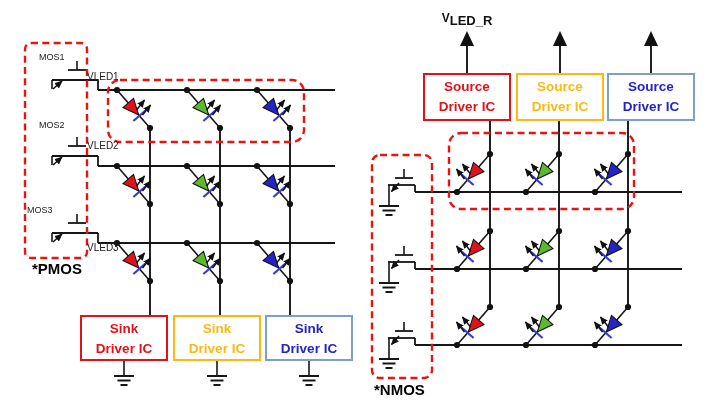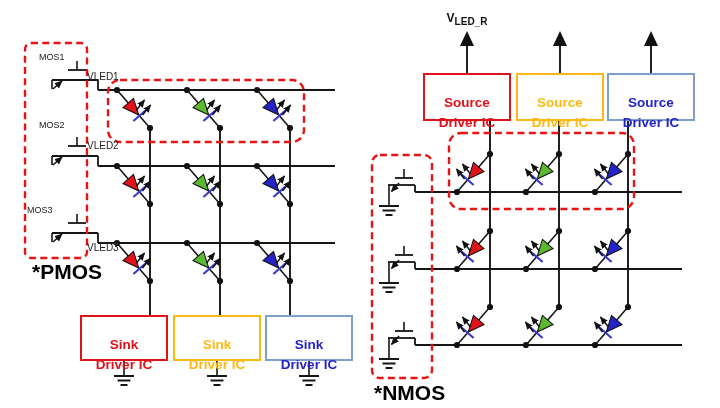--- a/index.html
+++ b/index.html
@@ -2,25 +2,25 @@
 <html><head>
 <meta charset="utf-8">
 <style>
   html,body{margin:0;padding:0;background:#ffffff;}
   #stage{position:relative;width:720px;height:408px;background:#ffffff;overflow:hidden;
          font-family:"Liberation Sans",sans-serif;}
   #wires{position:absolute;left:0;top:0;}
   .lbl{position:absolute;color:#1a1a1a;white-space:nowrap;}
   .mos{font-size:9px;width:36px;text-align:left;color:#222;}
   .vled{font-size:10px;color:#222;}
-  .note{font-size:21px;font-weight:600;color:#000;}
+  .note{font-size:15px;font-weight:600;color:#000;}
   .vlab{font-size:12px;font-weight:600;width:80px;text-align:center;color:#111;}
-  .vlab sub{font-size:10px;font-weight:600;}
+  .vlab sub{font-size:13px;font-weight:600;}
   .dbox{position:absolute;width:88px;background:#fff;border:2px solid #000;box-sizing:border-box;
-        text-align:center;font-weight:700;font-size:13.5px;line-height:20px;padding-top:18px;}
+        text-align:center;font-weight:700;font-size:13.5px;line-height:20px;padding-top:2px;}
 </style>
 </head>
 <body>
 
 <div id="stage">
   <svg id="wires" width="720" height="408" viewBox="0 0 720 408">
       <defs>
         <marker id="ah" markerWidth="9" markerHeight="8" refX="7.2" refY="3.5" orient="auto" markerUnits="userSpaceOnUse">
           <path d="M0,0 L8,3.5 L0,7 Z" fill="#111"></path>
         </marker>

